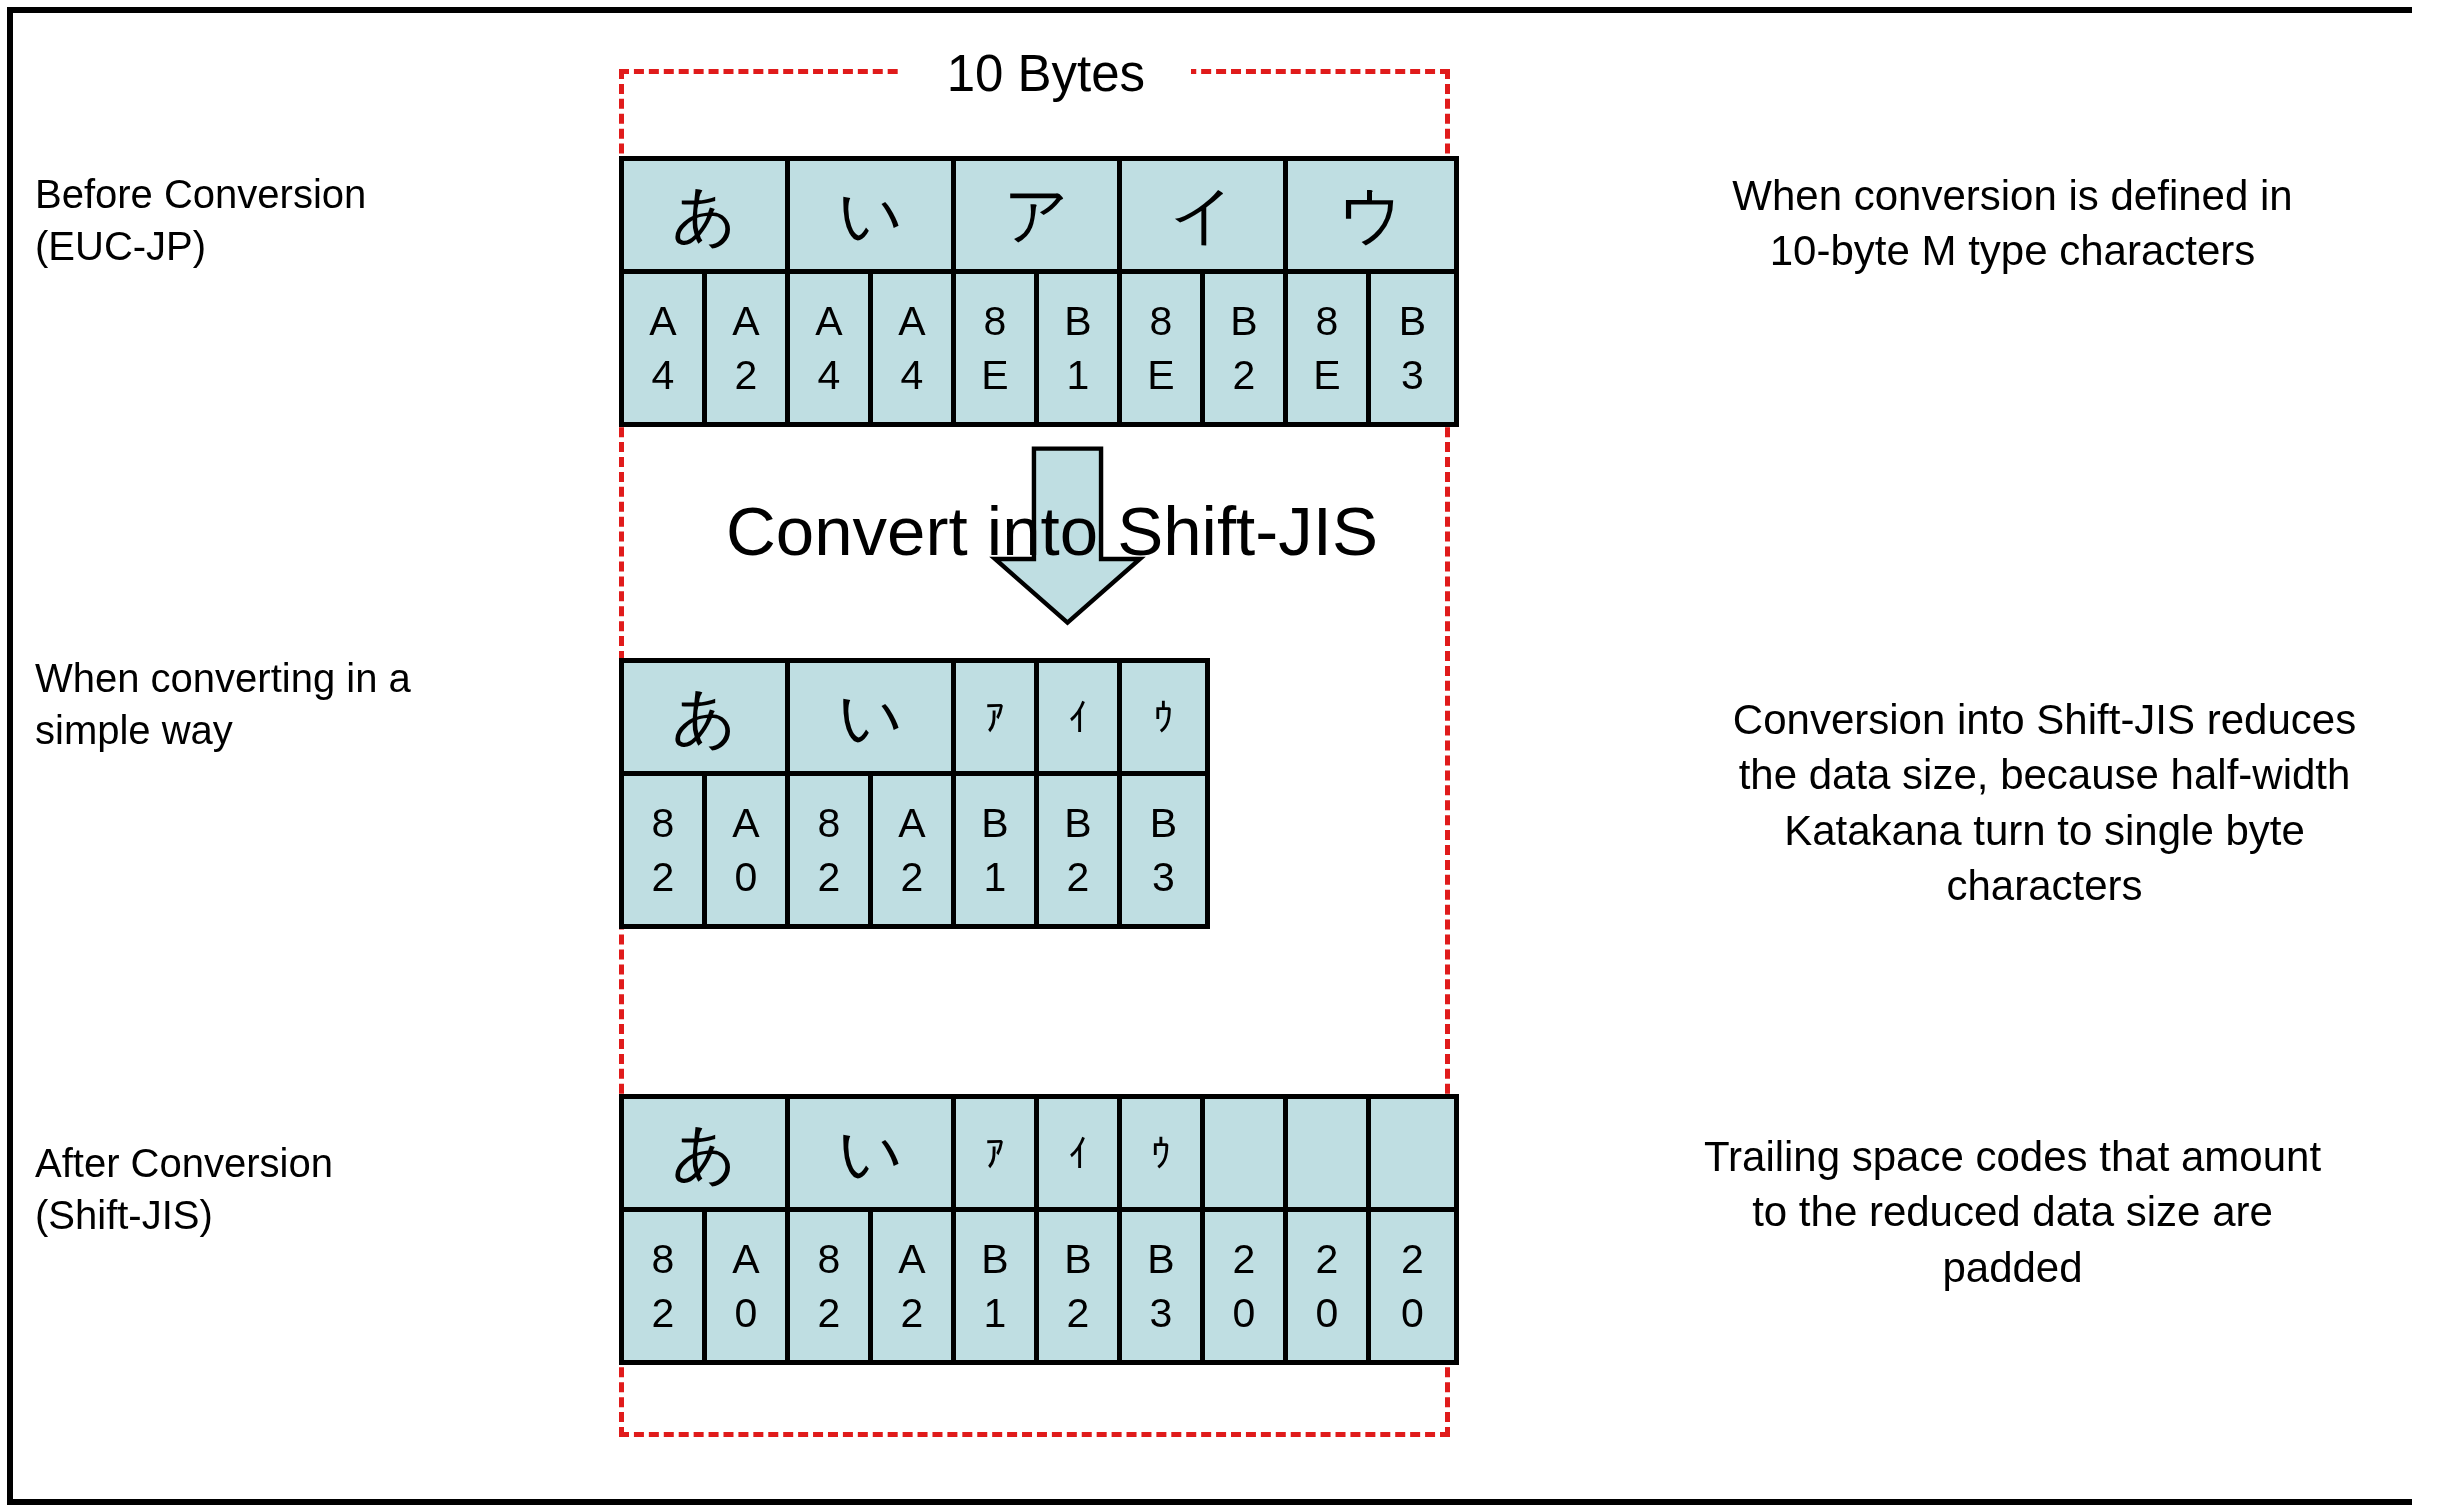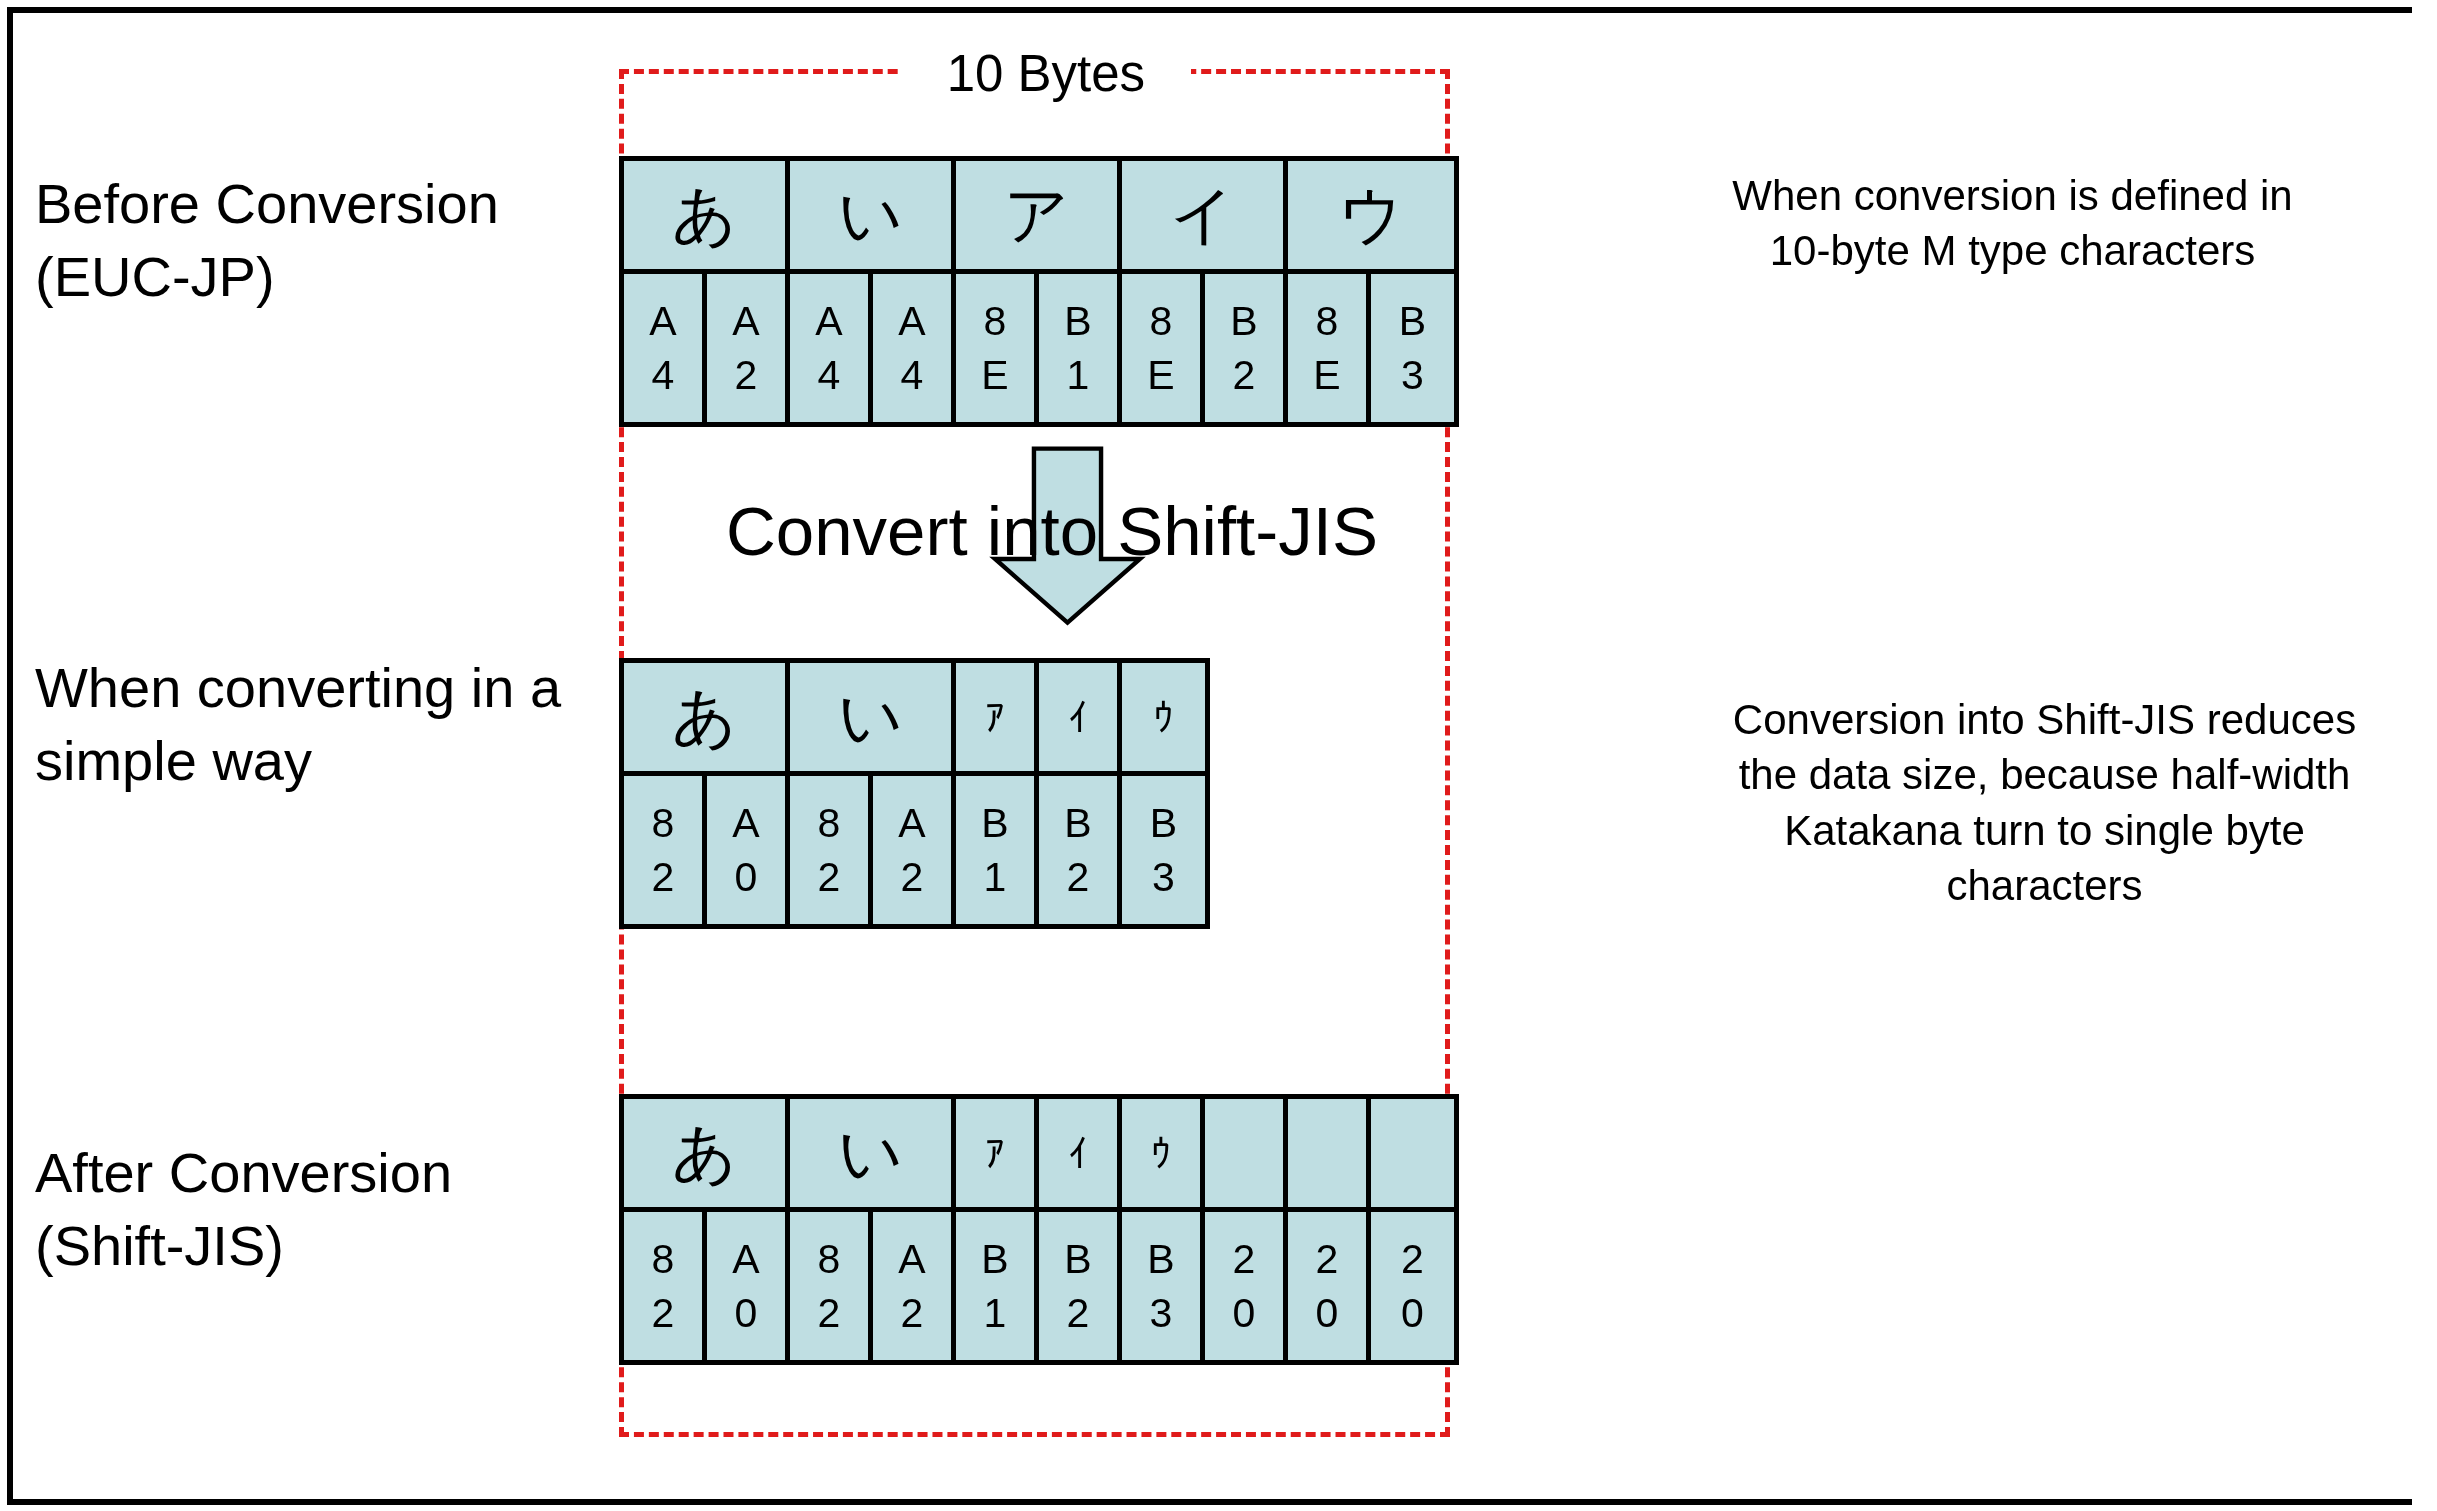--- a/index.html
+++ b/index.html
@@ -53,21 +53,21 @@
     font-size: 51px;
     line-height: 1.0;
     background: #ffffff;
     padding: 1.8px 12.4px;
     white-space: nowrap;
   }
 
   
   .row-label {
     position: absolute;
-    font-size: 56px;
+    font-size: 40px;
     line-height: 1.30;
     color: #000000;
     white-space: pre-line;
   }
   .label-1 { left: 35px; top: 168px;  width: 548px; }
   .label-2 { left: 35px; top: 652px;  width: 548px; }
   .label-3 { left: 35px; top: 1120px; width: 548px; margin-top: 17px; }
 
   
   .row-note {
@@ -292,20 +292,23 @@
         </div>
         <div class="byte-cell">
           <span>B</span>
           <span>3</span>
         </div>
       </div>
     </div>
 
   <div class="row-label label-3">After Conversion
 (Shift-JIS)</div>
+  <div class="row-note note-3">Trailing space codes that amount
+to the reduced data size are
+padded</div>
   <div class="byte-table table-3" id="table-3">
       <div class="char-row">
         <div class="char-cell" style="width: 166px;">
           <span class="glyph-full">あ</span>
         </div>
         <div class="char-cell" style="width: 166px;">
           <span class="glyph-full">い</span>
         </div>
         <div class="char-cell" style="width: 83px;">
           <span class="glyph-half">ｱ</span>

